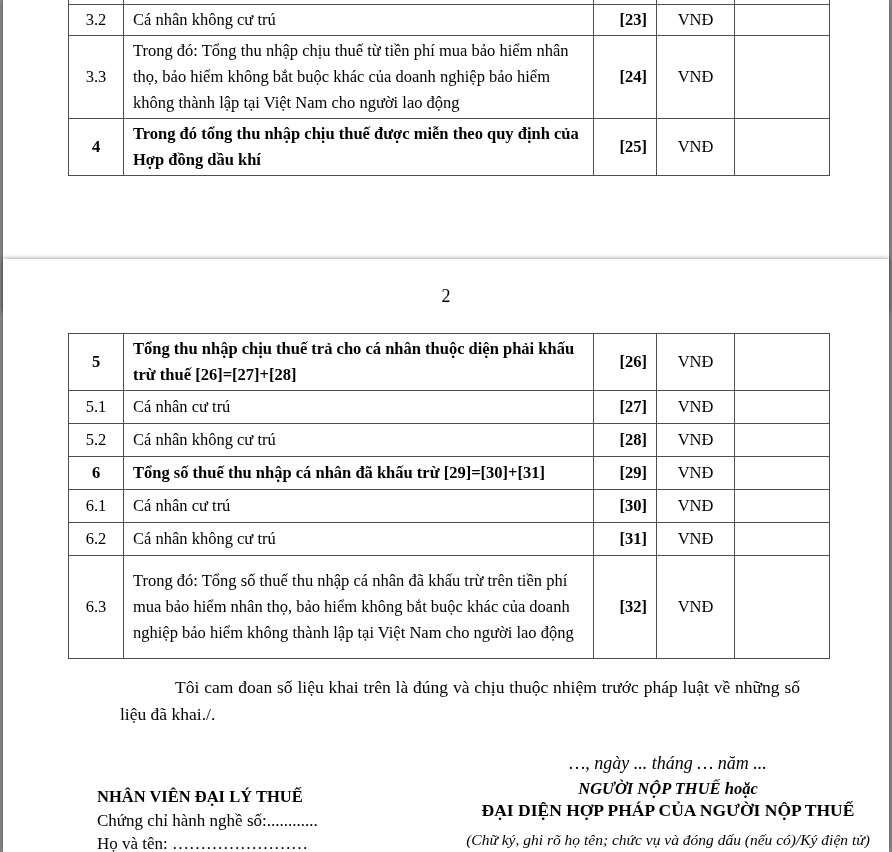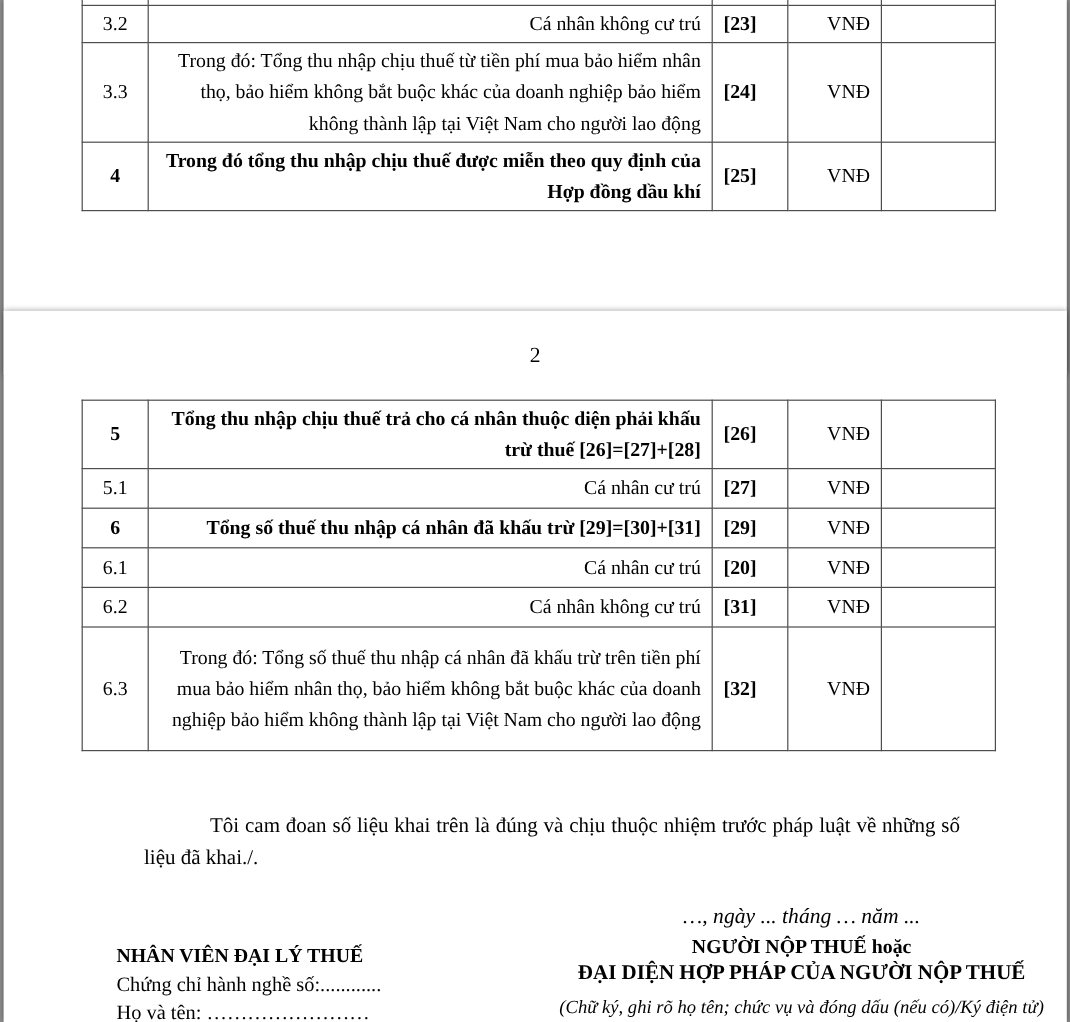--- a/index.html
+++ b/index.html
@@ -30,23 +30,23 @@
   }
   table.form-table td {
     border:1.5px solid #4d4d4d;
     font-size:16.5px;
     line-height:26px;
     padding:2px 9px;
     vertical-align:middle;
     overflow:hidden;
   }
   td.col-num  { width:55px;  text-align:center; padding:2px 2px; }
-  td.col-desc { width:470px; text-align:right; }
-  td.col-code { width:63px;  text-align:left; font-weight:bold; padding:2px 2px; }
-  td.col-unit { width:78px;  text-align:right; padding:2px 2px;margin-top:20px; }
+  td.col-desc { width:470px; text-align:left; }
+  td.col-code { width:63px;  text-align:right; font-weight:bold; padding:2px 2px; }
+  td.col-unit { width:78px;  text-align:center; padding:2px 2px;margin-top:20px; }
   td.col-val  { width:95px; }
   tr.bold-row td.col-num, tr.bold-row td.col-desc { font-weight:bold; }
   tr.cut-row td { border-top:none; }
 
   #table-p1 { top:-8px; }
   #table-p1 tr.cut-row  { height:12px; }
   #table-p1 .r-32 { height:28px; }
   #table-p1 .r-33 { height:82px; }
   #table-p1 .r-4  { height:56px; }
 
@@ -76,21 +76,21 @@
     line-height:23.5px;
     margin-top:22px;
   }
   .sig-left .sig-title { font-weight:bold; font-size:16.5px; }
   .sig-right {
     position:absolute;
     top:492px; left:447px; width:436px;
     text-align:center;
   }
   .sig-right .date-line { font-style:italic; font-size:18px; line-height:24px; margin-bottom:4px; }
-  .sig-right .cap-line-1 { font-weight:bold; font-size:16.5px; line-height:20px; }
+  .sig-right .cap-line-1 { font-weight:bold; font-size:16.5px; line-height:20px;font-style:italic; }
   .sig-right .cap-line-2 { font-weight:bold; font-size:17.5px; line-height:22px; }
   .sig-right .note-line { font-style:italic; font-size:15.5px; line-height:20px; margin-top:9px; white-space:nowrap; }
 </style>
 </head>
 <body>
 
 <div class="page" id="page-1">
   <table class="form-table" id="table-p1">
     <tbody>
         <tr class="cut-row">
@@ -137,31 +137,38 @@
       <td class="col-unit">VNĐ</td>
       <td class="col-val"></td>
     </tr>
     <tr class="r-s">
       <td class="col-num">5.1</td>
       <td class="col-desc">Cá nhân cư trú</td>
       <td class="col-code">[27]</td>
       <td class="col-unit">VNĐ</td>
       <td class="col-val"></td>
     </tr>
+    <tr class="r-s">
+      <td class="col-num">5.2</td>
+      <td class="col-desc">Cá nhân không cư trú</td>
+      <td class="col-code">[28]</td>
+      <td class="col-unit">VNĐ</td>
+      <td class="col-val"></td>
+    </tr>
     <tr class="r-s bold-row">
       <td class="col-num">6</td>
       <td class="col-desc">Tổng số thuế thu nhập cá nhân đã khấu trừ [29]=[30]+[31]</td>
       <td class="col-code">[29]</td>
       <td class="col-unit">VNĐ</td>
       <td class="col-val"></td>
     </tr>
     <tr class="r-s">
       <td class="col-num">6.1</td>
       <td class="col-desc">Cá nhân cư trú</td>
-      <td class="col-code">[20]</td>
+      <td class="col-code">[30]</td>
       <td class="col-unit">VNĐ</td>
       <td class="col-val"></td>
     </tr>
     <tr class="r-s">
       <td class="col-num">6.2</td>
       <td class="col-desc">Cá nhân không cư trú</td>
       <td class="col-code">[31]</td>
       <td class="col-unit">VNĐ</td>
       <td class="col-val"></td>
     </tr>

